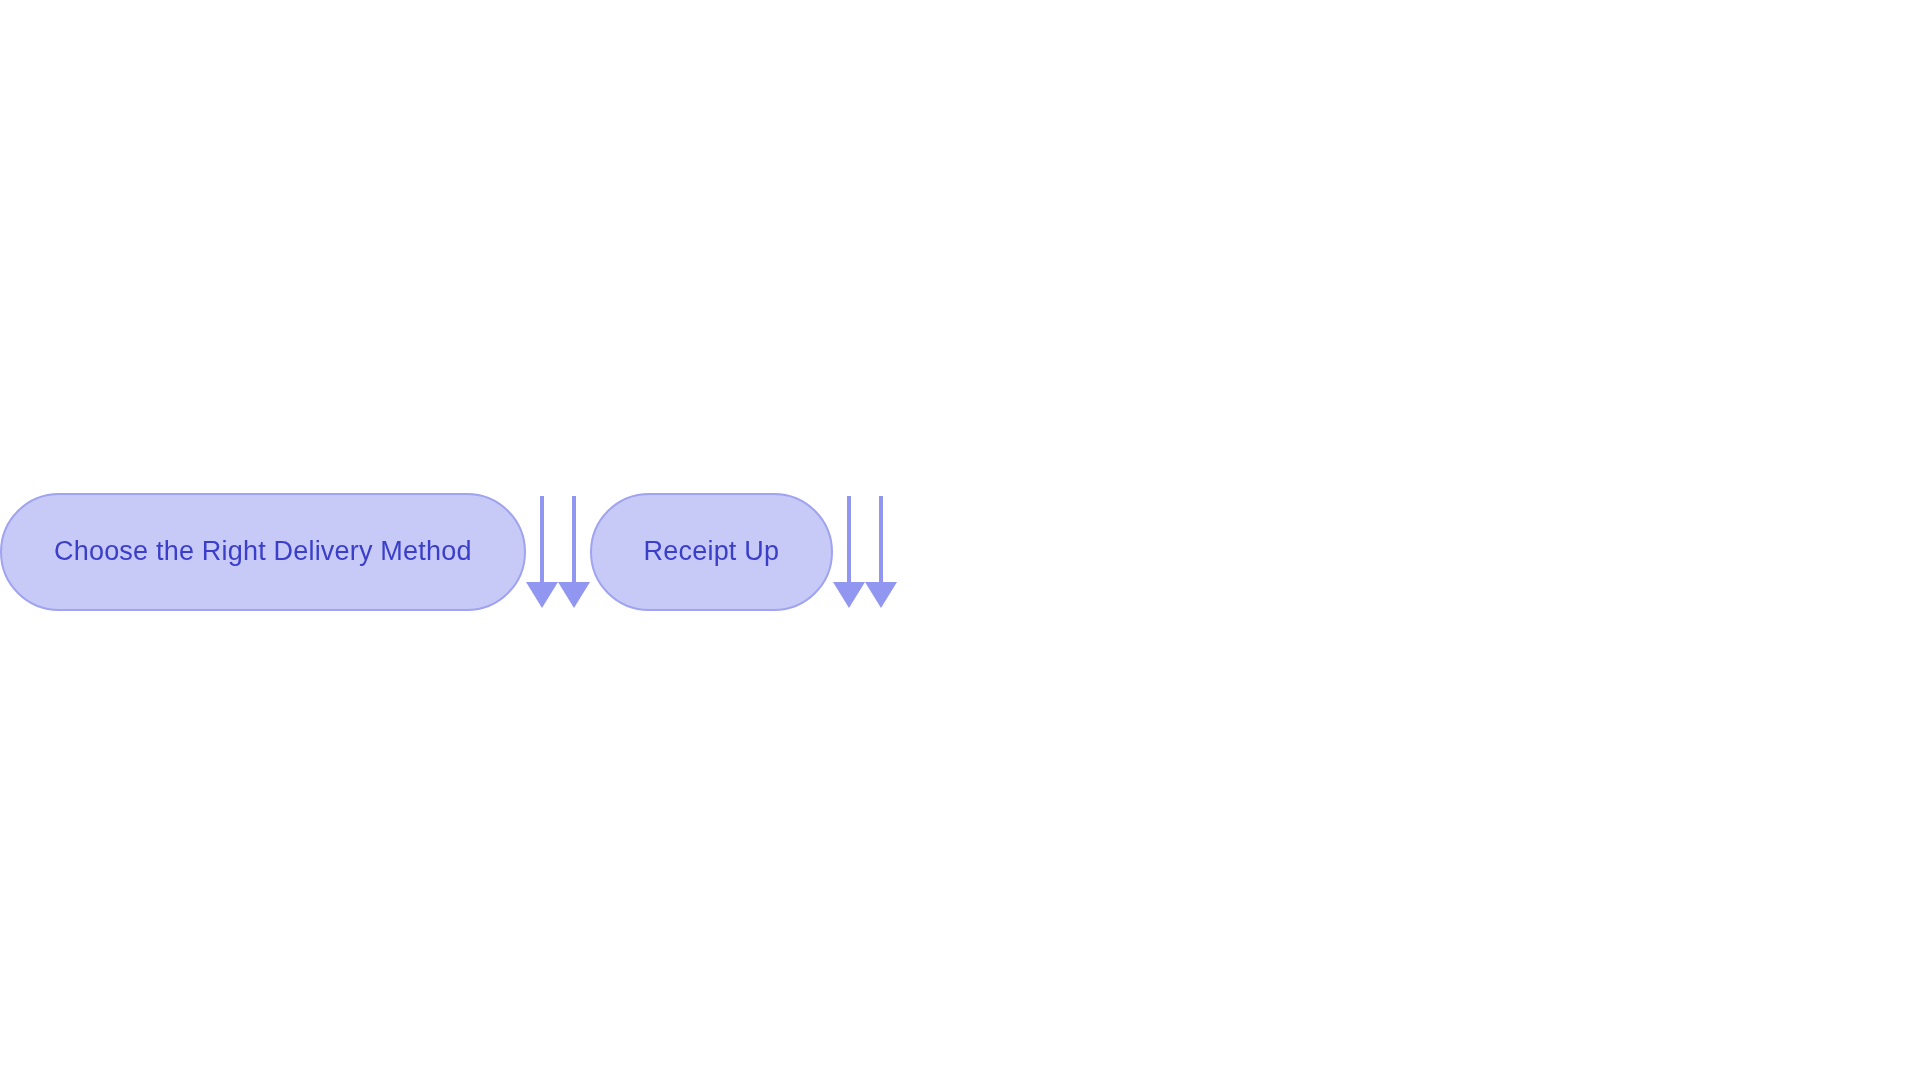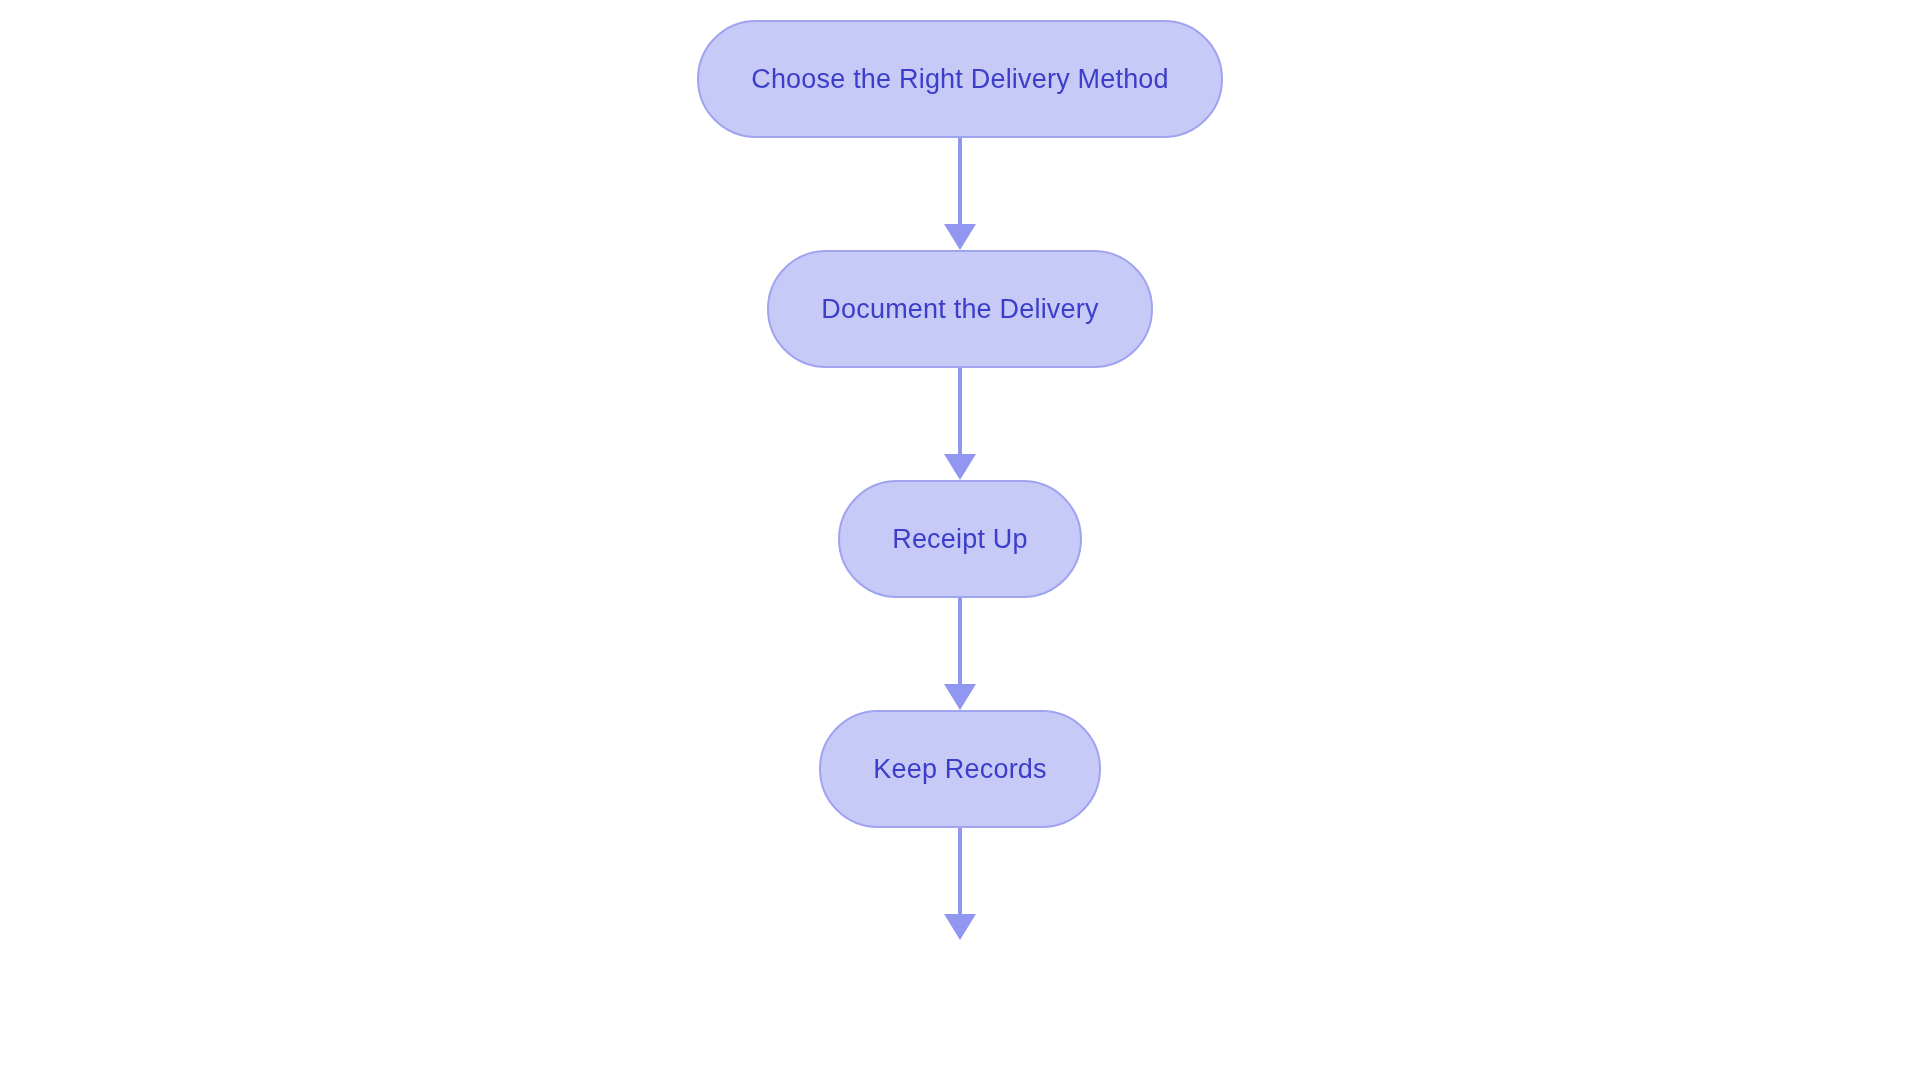--- a/index.html
+++ b/index.html
@@ -15,21 +15,21 @@
     padding: 0;
     background: var(--background);
     font-family: "Liberation Sans", "DejaVu Sans", sans-serif;
   }
   .canvas {
     position: relative;
     width: 1920px;
     height: 1083px;
     background: var(--background);
     display: flex;
-    flex-direction: column;
+    flex-direction: row;
     align-items: center;
     padding-top: 20px;
     overflow: hidden;
   }
   .flow-node {
     height: 118px;
     min-width: 200px;
     padding: 0 52px;
     display: flex;
     align-items: center;
@@ -71,41 +71,35 @@
 
   <div class="flow-node">
     <span>Choose the Right Delivery Method</span>
   </div>
 
   <div class="connector">
     <div class="line"></div>
     <div class="arrowhead"></div>
   </div>
 
-  <div class="flow-node">
-    <span>Document the Delivery</span>
-  </div>
 
   <div class="connector">
     <div class="line"></div>
     <div class="arrowhead"></div>
   </div>
 
   <div class="flow-node">
     <span>Receipt Up</span>
   </div>
 
   <div class="connector">
     <div class="line"></div>
     <div class="arrowhead"></div>
   </div>
 
-  <div class="flow-node">
-    <span>Keep Records</span>
-  </div>
 
   <div class="connector">
     <div class="line"></div>
     <div class="arrowhead"></div>
   </div>
 
 
 </div>
 
 </body></html>

